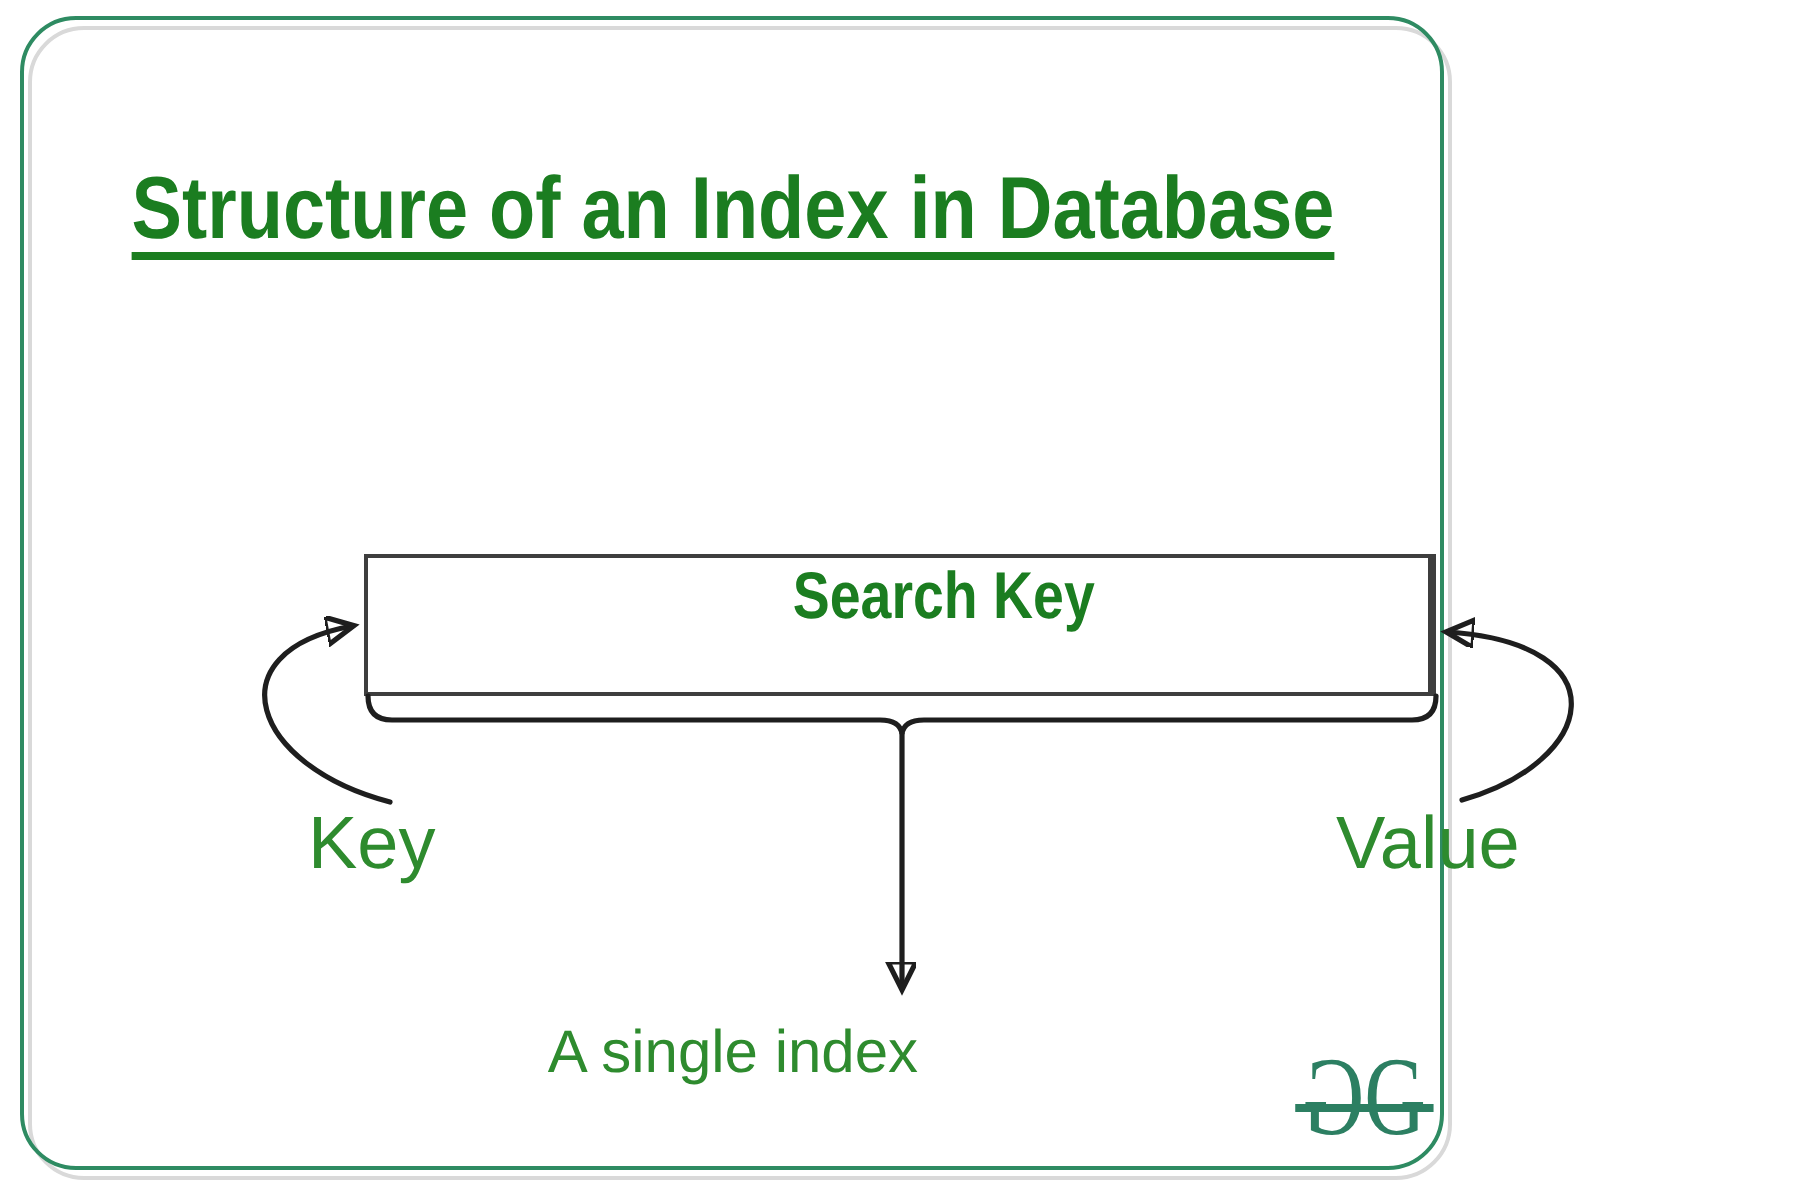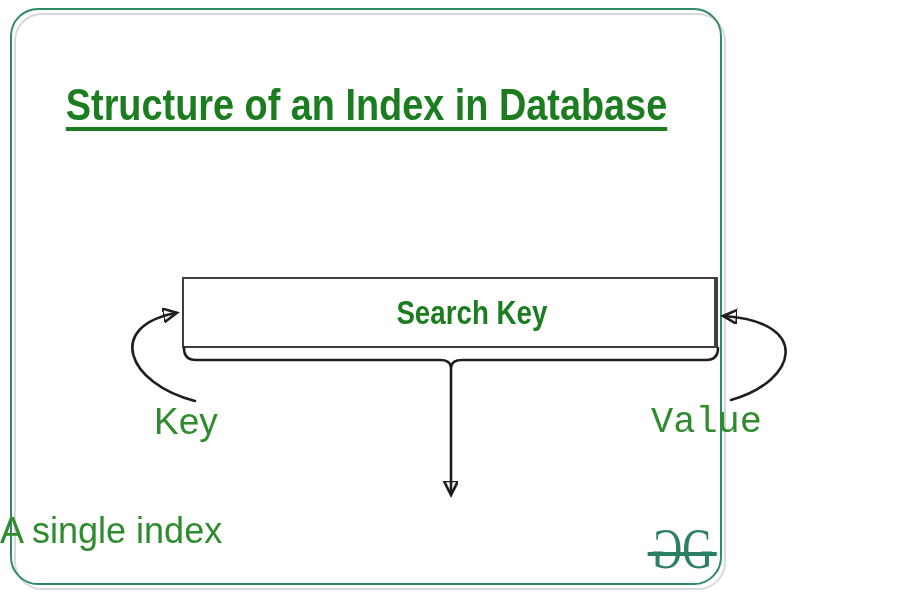--- a/index.html
+++ b/index.html
@@ -13,35 +13,35 @@
     border:2.5px solid var(--border-green,#2e8b62);border-radius:28px;background:transparent;}
 
   .title{position:absolute;left:0;right:0;top:80px;margin:0;text-align:center;
     font-size:44px;font-weight:bold;color:var(--title-green,#1b7d20);
     transform:scaleX(0.86);transform-origin:50% 50%;
     text-decoration:underline;text-decoration-thickness:3.5px;text-underline-offset:7px;
     letter-spacing:0px;white-space:nowrap;}
 
   .index-table{position:absolute;left:182px;top:277px;width:536px;height:71px;
     box-sizing:border-box;border:2px solid var(--table-border,#3e3e3e);display:flex;background:#fff;}
-  .index-cell{flex:1;display:flex;align-items:center;justify-content:center;padding-left:45px;}
+  .index-cell{flex:1;display:flex;align-items:flex-start;justify-content:center;padding-left:45px;}
   .index-cell.first{border-right:2px solid var(--table-border,#3e3e3e);}
   .cell-text{font-size:33px;font-weight:bold;color:var(--title-green,#1b7d20);
     transform:scaleX(0.84);white-space:nowrap;}
 
   .overlay{position:absolute;left:0;top:0;width:900px;height:600px;pointer-events:none;
     color:var(--line-dark,#1e1e1e);}
   .overlay path{stroke:var(--line-dark,#1e1e1e);stroke-width:2.6;fill:none;stroke-linecap:round;}
   .arrowhead{fill:var(--line-dark,#1e1e1e);stroke:none;}
 
   .side-label{position:absolute;font-size:37px;color:var(--label-green,#2e8b2e);white-space:nowrap;}
   .key-label{left:154px;top:401px;text-align:center;}
-  .value-label{left:651px;top:401px;font-family:Liberation Mono, monospace;}
-  .single-label{position:absolute;left:0;right:0;top:510px;
-    font-size:36px;color:var(--label-green,#2e8b2e);}
+  .value-label{left:668px;top:401px;}
+  .single-label{position:absolute;left:0;right:0;top:510px;text-align:center;
+    font-size:30px;color:var(--label-green,#2e8b2e);}
 
   .logo{position:absolute;right:20px;bottom:25px;height:50px;line-height:48px;
     font-family:"Liberation Serif", serif;font-size:56px;color:var(--logo-green,#2c7f62);
     transform:scaleX(0.76);transform-origin:100% 50%;white-space:nowrap;}
   .logo .flip{display:inline-block;transform:scaleX(-1);}
   .logo-bar{position:absolute;left:-6%;right:-6%;top:27px;height:3.5px;
     background:var(--logo-green,#2c7f62);}
 </style>
 </head>
 <body>

